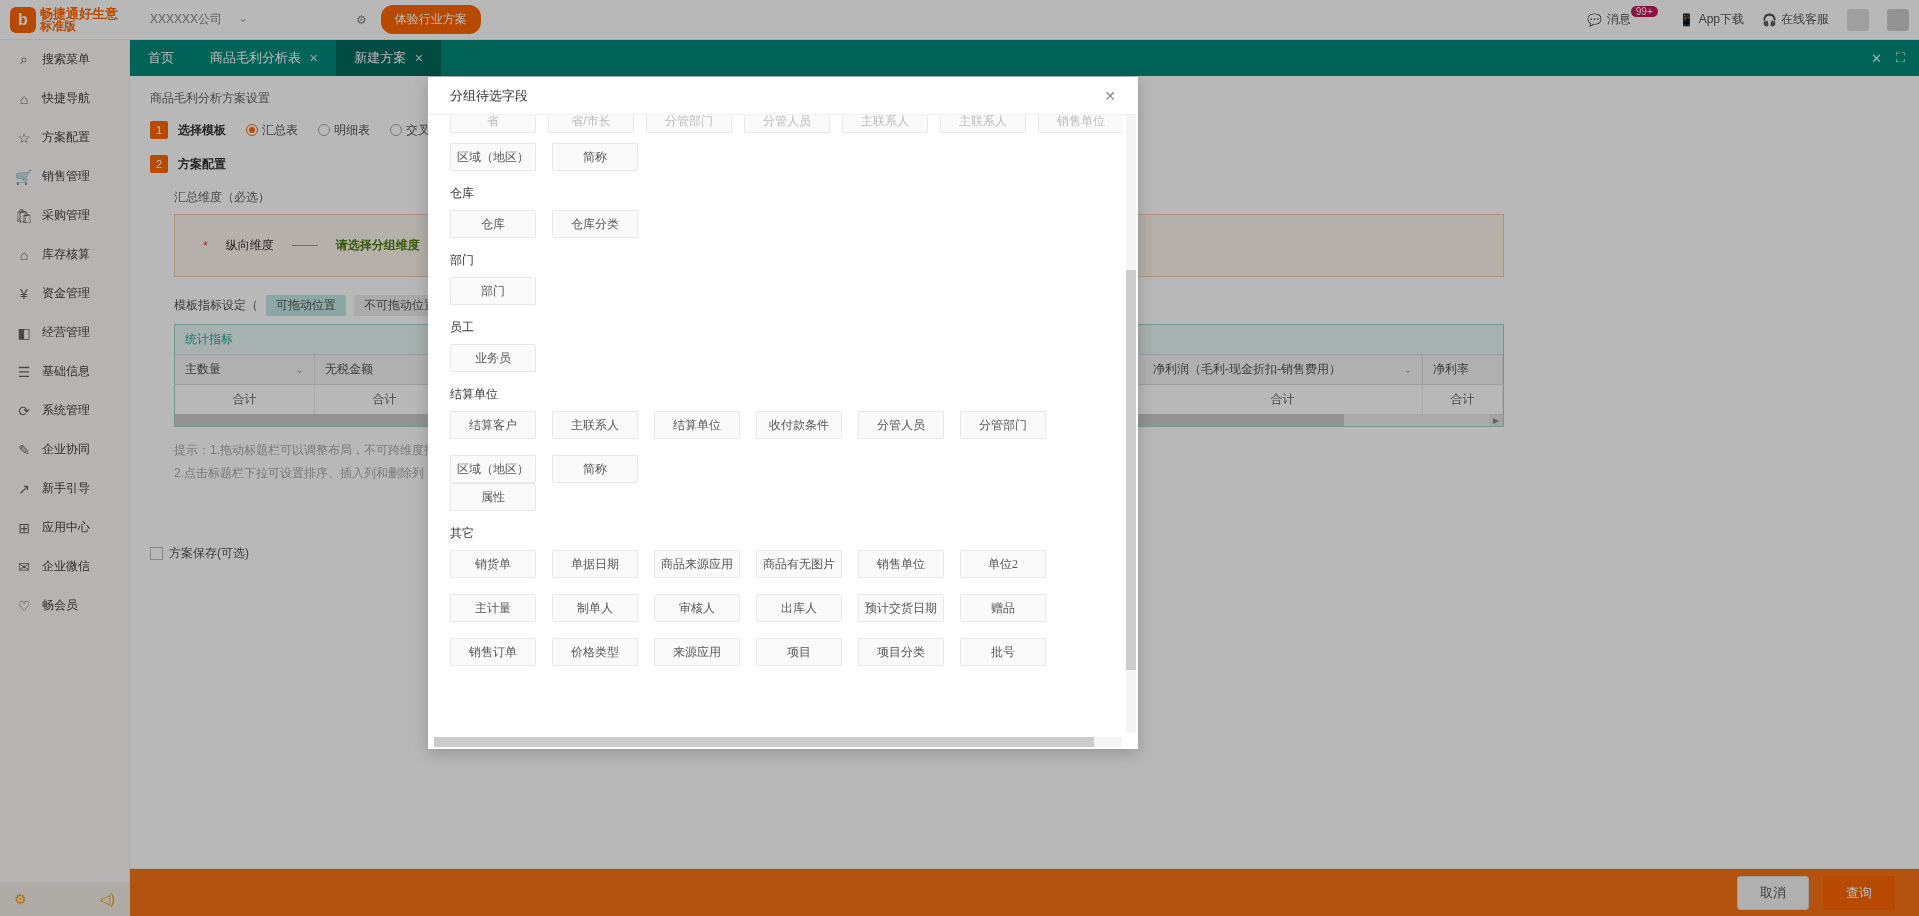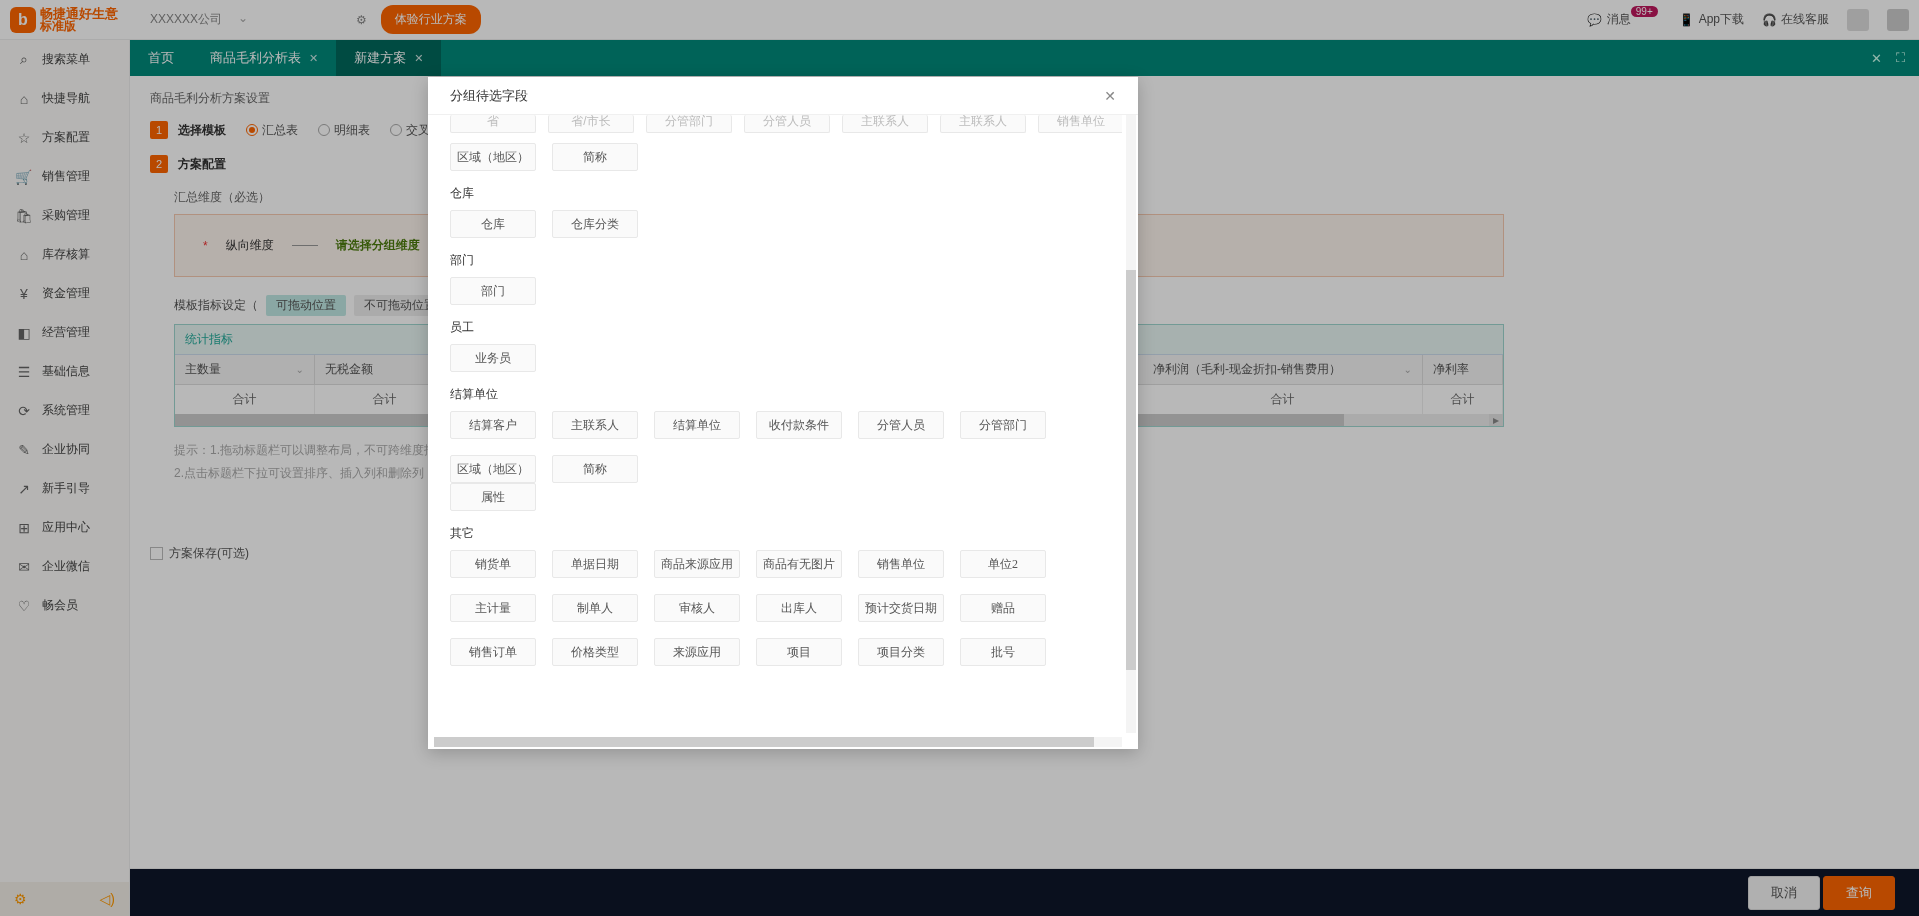--- a/index.html
+++ b/index.html
@@ -69,21 +69,21 @@
   .grid-scroll{height:12px;background:#eee;position:relative;}
   .grid-scroll .thumb{position:absolute;left:0;width:88%;top:0;bottom:0;background:#ccc;}
   .grid-scroll .arrow{position:absolute;top:0;bottom:0;width:14px;display:flex;align-items:center;justify-content:center;background:#e4e4e4;color:#888;}
   .grid-scroll .arrow.left{left:0;}
   .grid-scroll .arrow.right{right:0;}
   .hint-lines{margin:12px 0 0 24px;color:#aaa;line-height:1.9;}
   .save-row{margin-top:60px;display:flex;align-items:center;gap:6px;color:#555;}
   .chk{width:13px;height:13px;border:1px solid #bbb;display:inline-block;}
 
   
-  .footer{position:absolute;bottom:0;left:130px;right:0;height:48px;border-top:1px solid #eee;display:flex;align-items:center;justify-content:flex-end;gap:3px;padding:0 24px;background:#0f172a;}
+  .footer{position:absolute;bottom:0;left:130px;right:0;height:48px;border-top:1px solid #eee;display:flex;align-items:center;justify-content:flex-end;gap:14px;padding:0 24px;background:#f97316;}
   .btn{padding:7px 22px;border-radius:3px;cursor:pointer;font-size:13px;}
   .btn-default{background:#f4f4f4;border:1px solid #ddd;color:#555;}
   .btn-primary{background:#f60;color:#fff;border:1px solid #f60;}
 
   
   .backdrop{position:absolute;inset:0;background:rgba(0,0,0,0.28);}
   .modal{position:absolute;left:428px;top:77px;width:710px;height:672px;background:#fff;box-shadow:0 4px 16px rgba(0,0,0,0.2);display:flex;flex-direction:column;}
   .modal-head{height:38px;display:flex;align-items:center;justify-content:space-between;padding:0 22px;border-bottom:1px solid #f0f0f0;}
   .modal-title{font-size:13px;color:#333;}
   .modal-close{color:#888;cursor:pointer;font-size:14px;}

